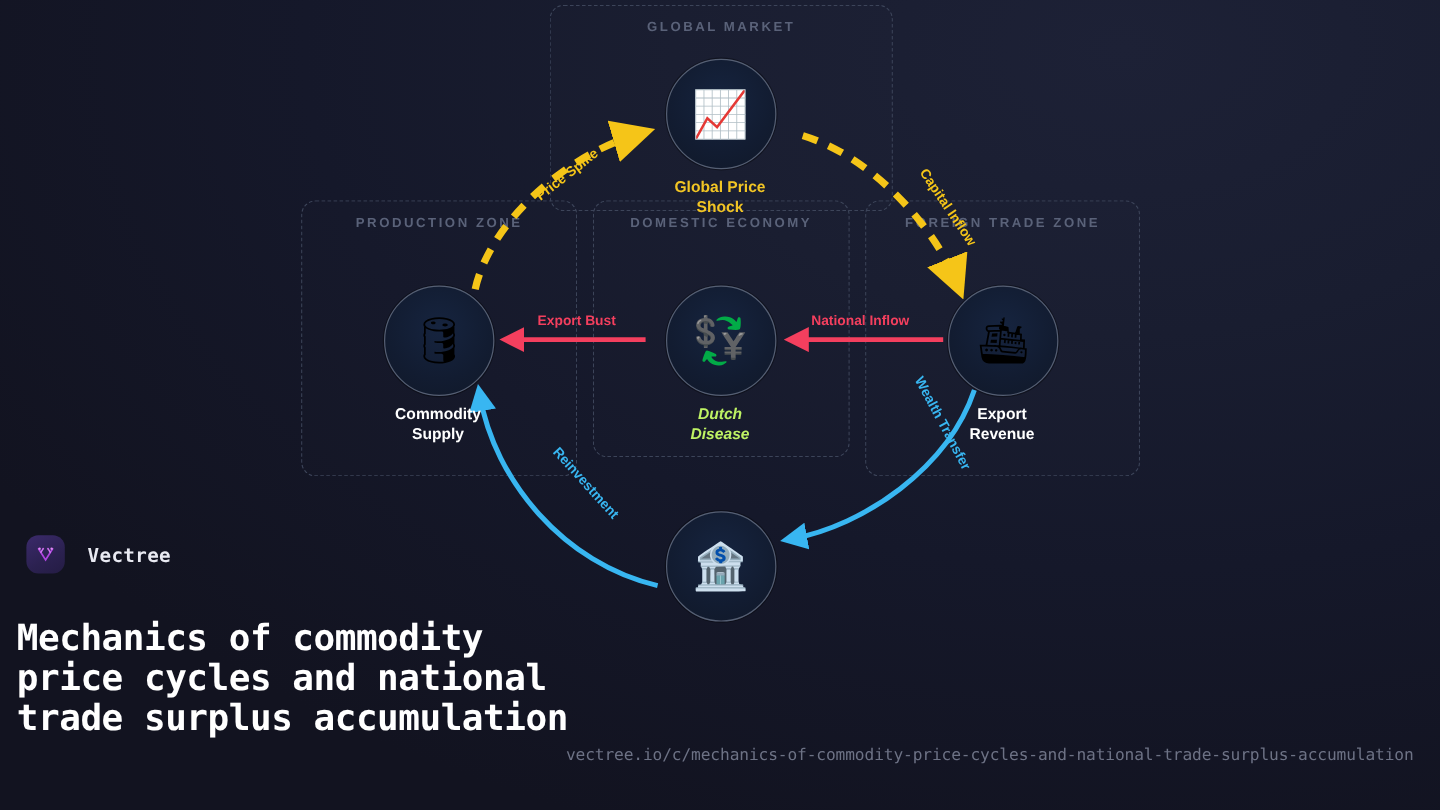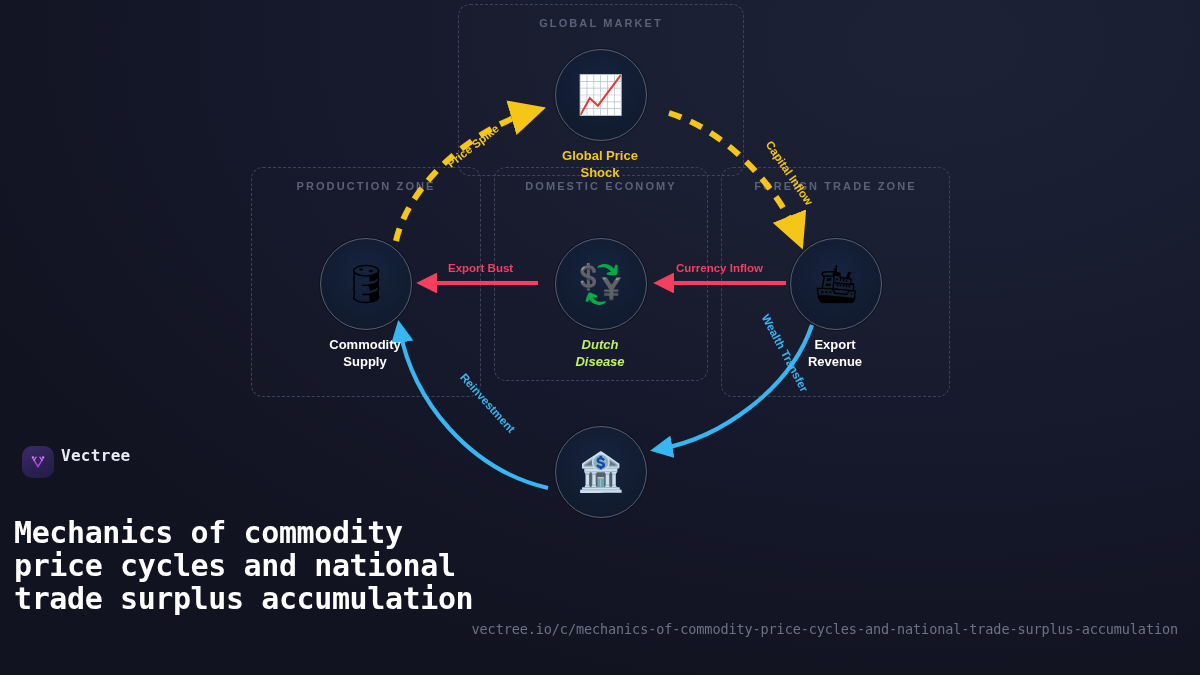--- a/index.html
+++ b/index.html
@@ -76,21 +76,21 @@
     transform-origin: 50% 50%;
   }
   .edge-label.red    { color: #f43f5e; }
   .edge-label.yellow { color: #f5c518; }
   .edge-label.blue   { color: #38b6f1; }
 
   
   .brand {
     position: absolute;
     left: 22px; top: 446px;
-    display: flex; align-items: flex-start; gap: 7px;
+    display: flex; align-items: center; gap: 19px;
   }
   .brand-logo {
     width: 32px; height: 32px;
     border-radius: 10px;
     background: linear-gradient(150deg, #3b2a6b 0%, #2b2150 60%, #241c44 100%);
     display: flex; align-items: center; justify-content: center;
   }
   .brand-name {
     font-family: "DejaVu Sans Mono", monospace;
     font-size: 16px;
@@ -164,21 +164,21 @@
 
     <path d="M 812,325 C 790,390 720,438 660,449" fill="none" stroke="#38b6f1" stroke-width="4.2" marker-end="url(#arrow-blue)"></path>
 
     <path d="M 548,488 C 470,470 412,400 400,330" fill="none" stroke="#38b6f1" stroke-width="4.2" marker-end="url(#arrow-blue)"></path>
   </svg>
 
   <div class="edge-label yellow" style="left:442px; top:140px; transform: rotate(-38deg);">Price Spike</div>
 
   <div class="edge-label yellow" style="left:752px; top:167px; transform: rotate(56deg);">Capital Inflow</div>
 
-  <div class="edge-label red" style="left:676px; top:262px;">Currency Inflow</div>
+  <div class="edge-label red" style="left:676px; top:262px;">National Inflow</div>
 
   <div class="edge-label red" style="left:448px; top:262px;">Export Bust</div>
 
   <div class="edge-label blue" style="left:742px; top:347px; transform: rotate(62deg);">Wealth Transfer</div>
 
   <div class="edge-label blue" style="left:450px; top:397px; transform: rotate(48deg);">Reinvestment</div>
 
   <div class="node" style="left:555px; top:49px;">
     <span class="glyph">📈</span>
   </div>

